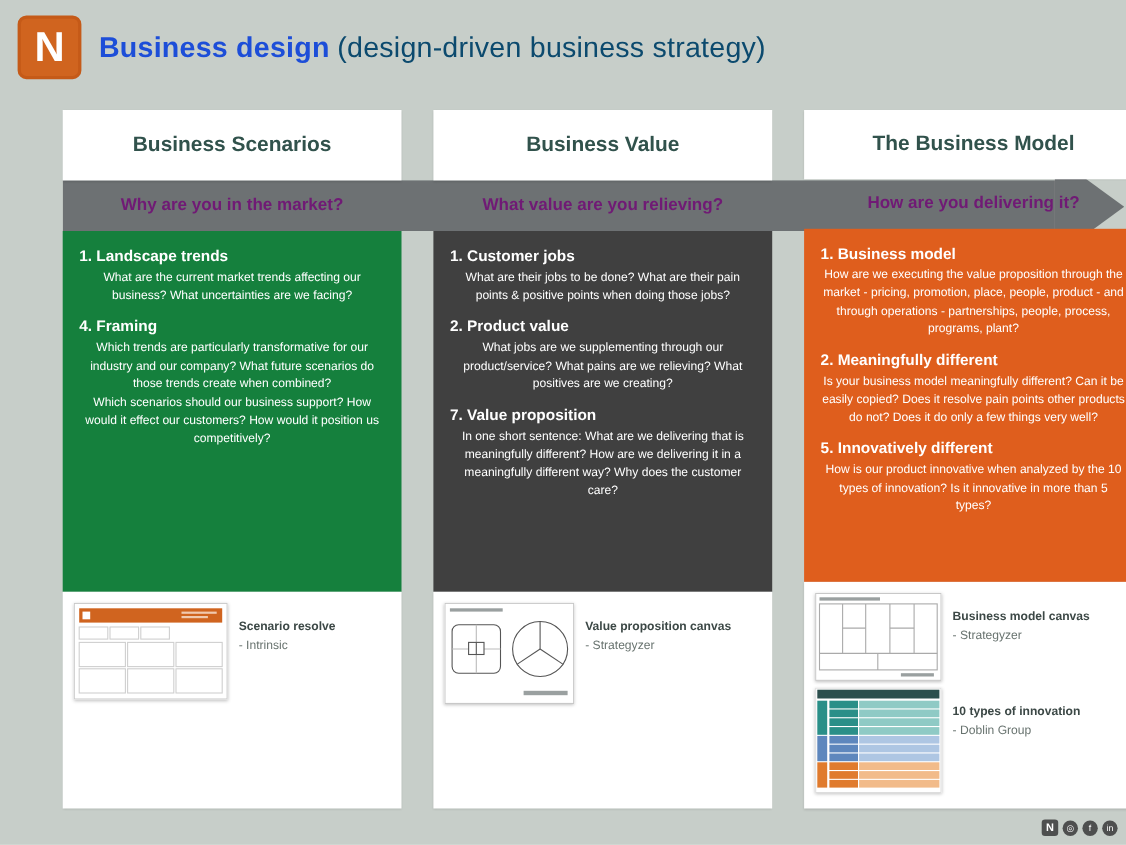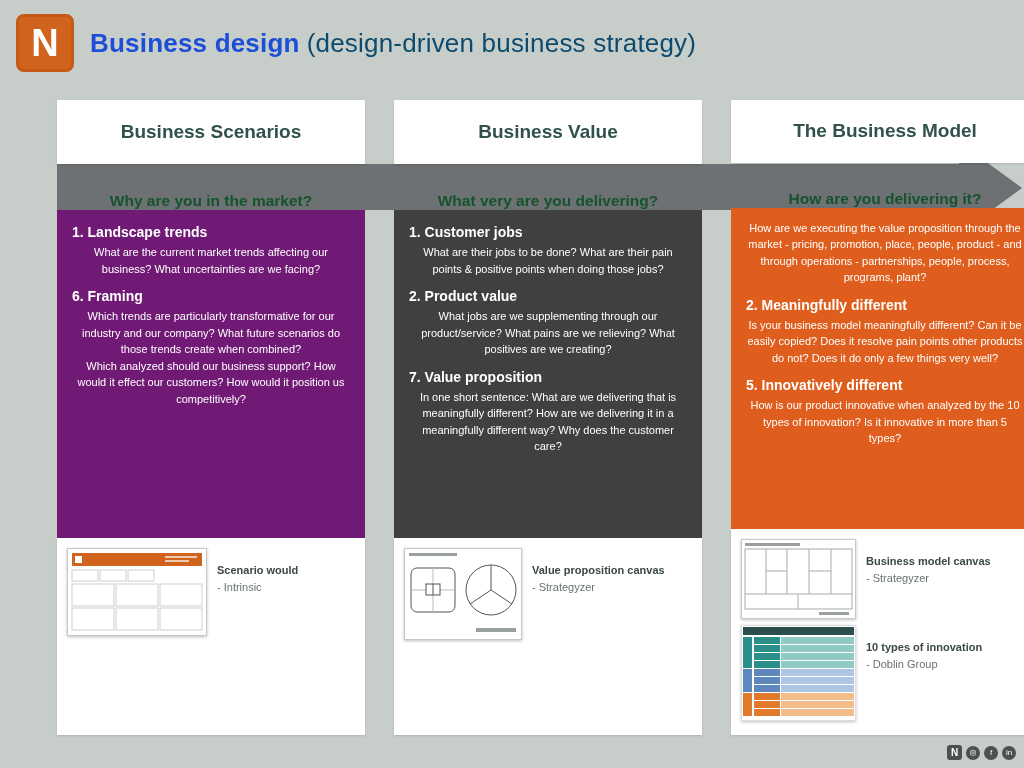--- a/index.html
+++ b/index.html
@@ -19,22 +19,22 @@
 
   
   .arrow-svg { position:absolute; top:142px; left:57px; z-index:0; }
 
   
   .columns { position:absolute; top:100px; left:57px; display:flex; gap:29px; z-index:1; }
   .column { width:308px; height:635px; display:flex; flex-direction:column; }
   .col-header { height:64px; background:#ffffff; display:flex; align-items:center; justify-content:center;
                 box-shadow:0 1px 2px rgba(0,0,0,0.12); }
   .col-header h2 { font-size:19px; color:#31524c; font-weight:700; }
-  .col-question { height:46px; display:flex; align-items:flex-end; justify-content:center;
-                  color:#14532d; font-weight:700; font-size:15.5px; }
+  .col-question { height:46px; display:flex; align-items:center; justify-content:center;
+                  color:#701a75; font-weight:700; font-size:15.5px; }
   .col-box { height:328px; color:#ffffff; padding:12px 15px 0 15px; }
   .sec h3 { font-size:14px; font-weight:700; margin:11px 0 4px 0; }
   .sec:first-child h3 { margin-top:2px; }
   .sec p { font-size:11px; line-height:1.5;text-align:center; }
 
   .col-footer { flex:1; background:#ffffff; padding:10px 8px 8px 10px; box-shadow:0 1px 2px rgba(0,0,0,0.12); }
   .ref { display:flex; gap:10px; margin-bottom:6px; }
   .thumb { flex:0 0 auto; background:#ffffff; box-shadow:0 1px 3px rgba(0,0,0,0.25); line-height:0; }
   .ref-text { padding-top:16px; }
   .ref-name { font-size:11px; font-weight:700; color:#3c4846; }
@@ -68,31 +68,31 @@
 
   <div class="columns">
 
     <section class="column">
       <div class="col-header">
         <h2>Business Scenarios</h2>
       </div>
       <div class="col-question">
         <span>Why are you in the market?</span>
       </div>
-      <div class="col-box" style="background-color: #701a75;">
+      <div class="col-box" style="background-color: #15803d;">
         <div class="sec">
           <h3>1. Landscape trends</h3>
           <p>What are the current market trends affecting our business? What uncertainties are we facing?</p>
         </div>
         <div class="sec">
-          <h3>6. Framing</h3>
+          <h3>4. Framing</h3>
           <p>Which trends are particularly transformative for our industry and our company? What future scenarios do those trends create when combined?</p>
         </div>
         <div class="sec">
-          <p>Which analyzed should our business support? How would it effect our customers? How would it position us competitively?</p>
+          <p>Which scenarios should our business support? How would it effect our customers? How would it position us competitively?</p>
         </div>
       </div>
       <div class="col-footer">
         <div class="ref">
           <div class="thumb">
             <svg width="140" height="88" viewBox="0 0 140 88">
               <rect x="0.5" y="0.5" width="139" height="87" fill="#ffffff" stroke="#c8c8c8"></rect>
               <rect x="5" y="5" width="130" height="13" fill="#d0641f"></rect>
               <rect x="8" y="8" width="7" height="7" fill="#ffffff"></rect>
               <rect x="98" y="8" width="32" height="2" fill="#f0c9ae"></rect>
@@ -102,33 +102,33 @@
               <rect x="61" y="22" width="26" height="11" fill="none" stroke="#cfcfcf"></rect>
               <rect x="5" y="36" width="42" height="22" fill="none" stroke="#cfcfcf"></rect>
               <rect x="49" y="36" width="42" height="22" fill="none" stroke="#cfcfcf"></rect>
               <rect x="93" y="36" width="42" height="22" fill="none" stroke="#cfcfcf"></rect>
               <rect x="5" y="60" width="42" height="22" fill="none" stroke="#cfcfcf"></rect>
               <rect x="49" y="60" width="42" height="22" fill="none" stroke="#cfcfcf"></rect>
               <rect x="93" y="60" width="42" height="22" fill="none" stroke="#cfcfcf"></rect>
             </svg>
           </div>
           <div class="ref-text">
-            <div class="ref-name">Scenario would</div>
+            <div class="ref-name">Scenario resolve</div>
             <div class="ref-credit">- Intrinsic</div>
           </div>
         </div>
       </div>
     </section>
 
     <section class="column">
       <div class="col-header">
         <h2>Business Value</h2>
       </div>
       <div class="col-question">
-        <span>What very are you delivering?</span>
+        <span>What value are you relieving?</span>
       </div>
       <div class="col-box" style="background-color: #404040;">
         <div class="sec">
           <h3>1. Customer jobs</h3>
           <p>What are their jobs to be done? What are their pain points &amp; positive points when doing those jobs?</p>
         </div>
         <div class="sec">
           <h3>2. Product value</h3>
           <p>What jobs are we supplementing through our product/service? What pains are we relieving? What positives are we creating?</p>
         </div>
@@ -165,20 +165,21 @@
 
     <section class="column">
       <div class="col-header">
         <h2>The Business Model</h2>
       </div>
       <div class="col-question">
         <span>How are you delivering it?</span>
       </div>
       <div class="col-box" style="background-color: rgb(223, 94, 29);">
         <div class="sec">
+          <h3>1. Business model</h3>
           <p>How are we executing the value proposition through the market - pricing, promotion, place, people, product - and through operations - partnerships, people, process, programs, plant?</p>
         </div>
         <div class="sec">
           <h3>2. Meaningfully different</h3>
           <p>Is your business model meaningfully different? Can it be easily copied? Does it resolve pain points other products do not? Does it do only a few things very well?</p>
         </div>
         <div class="sec">
           <h3>5. Innovatively different</h3>
           <p>How is our product innovative when analyzed by the 10 types of innovation? Is it innovative in more than 5 types?</p>
         </div>

